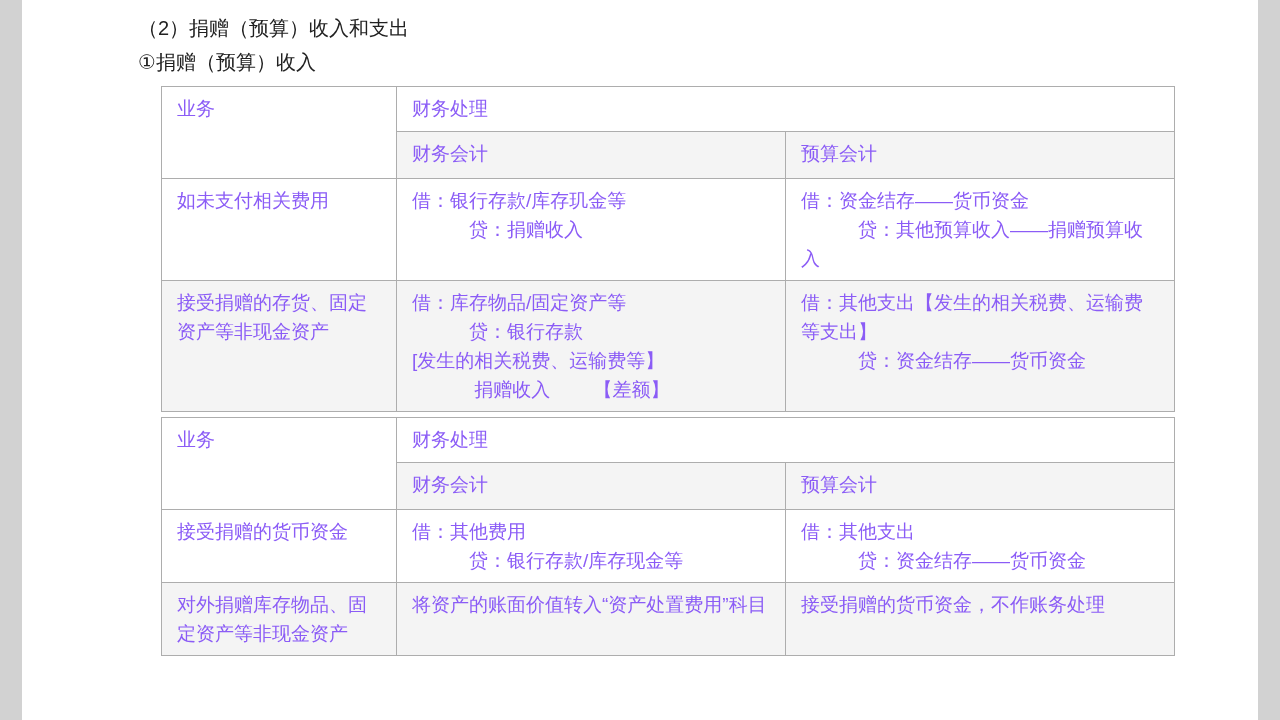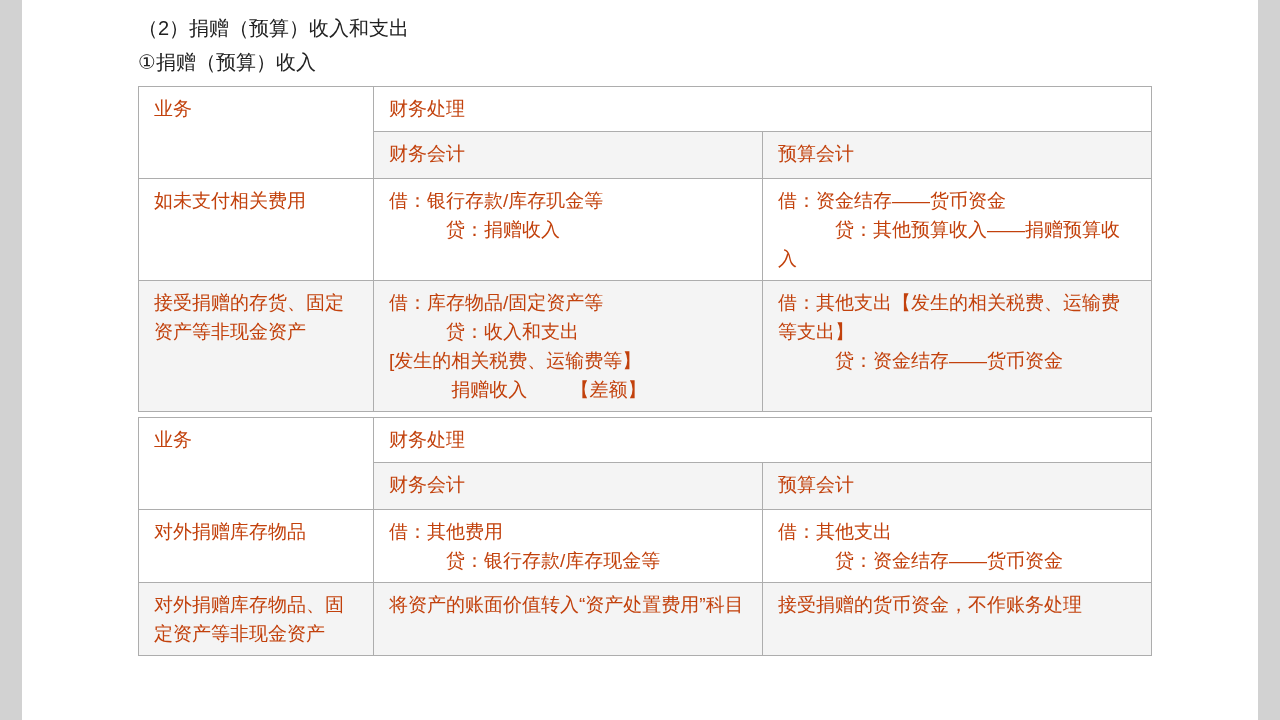--- a/index.html
+++ b/index.html
@@ -45,21 +45,22 @@
   }
   .doc-subtitle.second { margin-top: 12px; }
 
   table.acct {
     margin-top: 10px;
     width: 1013px;
     border-collapse: collapse;
     table-layout: fixed;
     font-size: 19px;
     line-height: 29px;
-    color: #c2410c;
+    color: #8b5cf6;
+    margin-left: 23px;
   }
   table.acct.second { margin-top: 5px; }
 
   table.acct col.c1 { width: 235px; }
   table.acct col.c2 { width: 389px; }
   table.acct col.c3 { width: 389px; }
 
   table.acct td {
     border: 1px solid #adadad;
     padding: 7px 15px;
@@ -103,21 +104,21 @@
         <tr>
           <td>如未支付相关费用</td>
           <td>借：银行存款/库存玑金等
 　　　贷：捐赠收入</td>
           <td>借：资金结存——货币资金
 　　　贷：其他预算收入——捐赠预算收入</td>
         </tr>
         <tr>
           <td class="stripe">接受捐赠的存货、固定资产等非现金资产</td>
           <td class="stripe">借：库存物品/固定资产等
-　　　贷：收入和支出
+　　　贷：银行存款
 [发生的相关税费、运输费等】
 　　　 捐赠收入　　 【差额】</td>
           <td class="stripe">借：其他支出【发生的相关税费、运输费等支出】
 　　　贷：资金结存——货币资金</td>
         </tr>
       </tbody>
     </table>
 
 
     <table class="acct second">
@@ -129,21 +130,21 @@
       <tbody>
         <tr class="hdr-top">
           <td rowspan="2">业务</td>
           <td colspan="2">财务处理</td>
         </tr>
         <tr class="hdr-sub">
           <td class="stripe">财务会计</td>
           <td class="stripe">预算会计</td>
         </tr>
         <tr>
-          <td>对外捐赠库存物品</td>
+          <td>接受捐赠的货币资金</td>
           <td>借：其他费用
 　　　贷：银行存款/库存现金等</td>
           <td>借：其他支出
 　　　贷：资金结存——货币资金</td>
         </tr>
         <tr>
           <td class="stripe">对外捐赠库存物品、固定资产等非现金资产</td>
           <td class="stripe">将资产的账面价值转入“资产处置费用”科目</td>
           <td class="stripe">接受捐赠的货币资金，不作账务处理</td>
         </tr>

